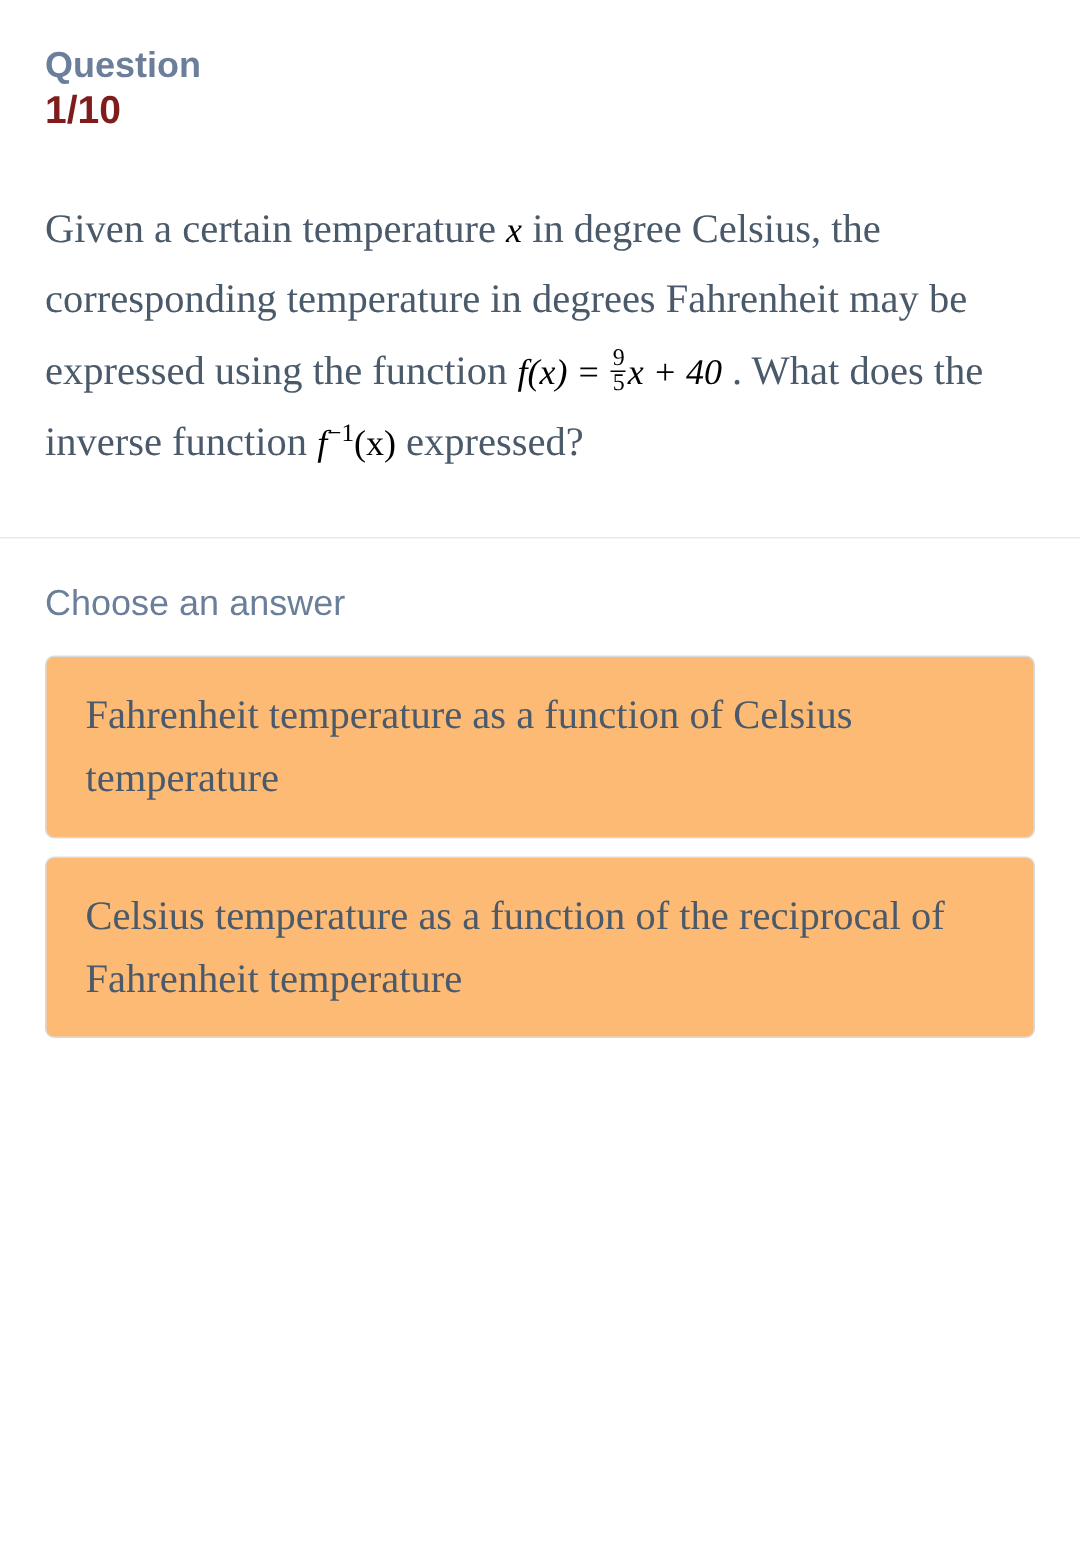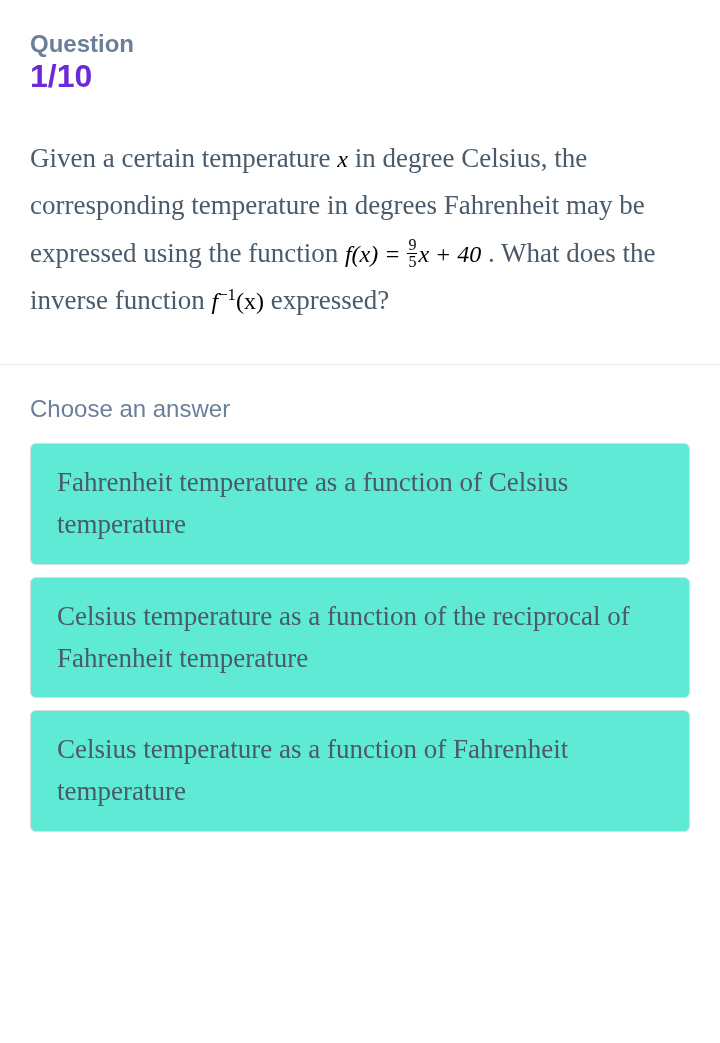--- a/index.html
+++ b/index.html
@@ -18,22 +18,22 @@
   }
   .question-label {
     font-family: -apple-system, BlinkMacSystemFont, 'Segoe UI', Arial, sans-serif;
     font-weight: 700;
     font-size: 24px;
     color: #6b7f9a;
   }
   .counter {
     font-family: -apple-system, BlinkMacSystemFont, 'Segoe UI', Arial, sans-serif;
     font-weight: 700;
-    font-size: 32px;
-    color: #6d28d9;
+    font-size: 26px;
+    color: #7f1d1d;
   }
   .question-text {
     font-size: 27px;
     line-height: 1.75;
     color: #4a5a6a;
     margin-bottom: 40px;
   }
   .math {
     font-family: 'Times New Roman', serif;
     font-style: italic;
@@ -73,21 +73,21 @@
     gap: 12px;
   }
   .answer {
     border: 1px solid #d8dde3;
     border-radius: 6px;
     padding: 18px 26px;
     font-size: 27px;
     line-height: 1.55;
     color: #4a5a6a;
     cursor: pointer;
-    background: #5eead4;
+    background: #fdba74;
     text-align: left;
     font-family: Georgia, 'Times New Roman', serif;
   }
 </style>
 </head>
 <body>
 
 <div class="header">
   <div class="question-label">Question</div>
   <div class="counter">1/10</div>
@@ -99,14 +99,13 @@
   <span class="math"><span>f</span><span class="sup rm">−1</span><span class="rm">(x)</span></span><span> expressed?</span>
 </div>
 
 <hr class="divider">
 
 <div class="choose-label">Choose an answer</div>
 
 <div class="answers">
   <button class="answer">Fahrenheit temperature as a function of Celsius temperature</button>
   <button class="answer">Celsius temperature as a function of the reciprocal of Fahrenheit temperature</button>
-  <button class="answer">Celsius temperature as a function of Fahrenheit temperature</button>
 </div>
 
 </body></html>

